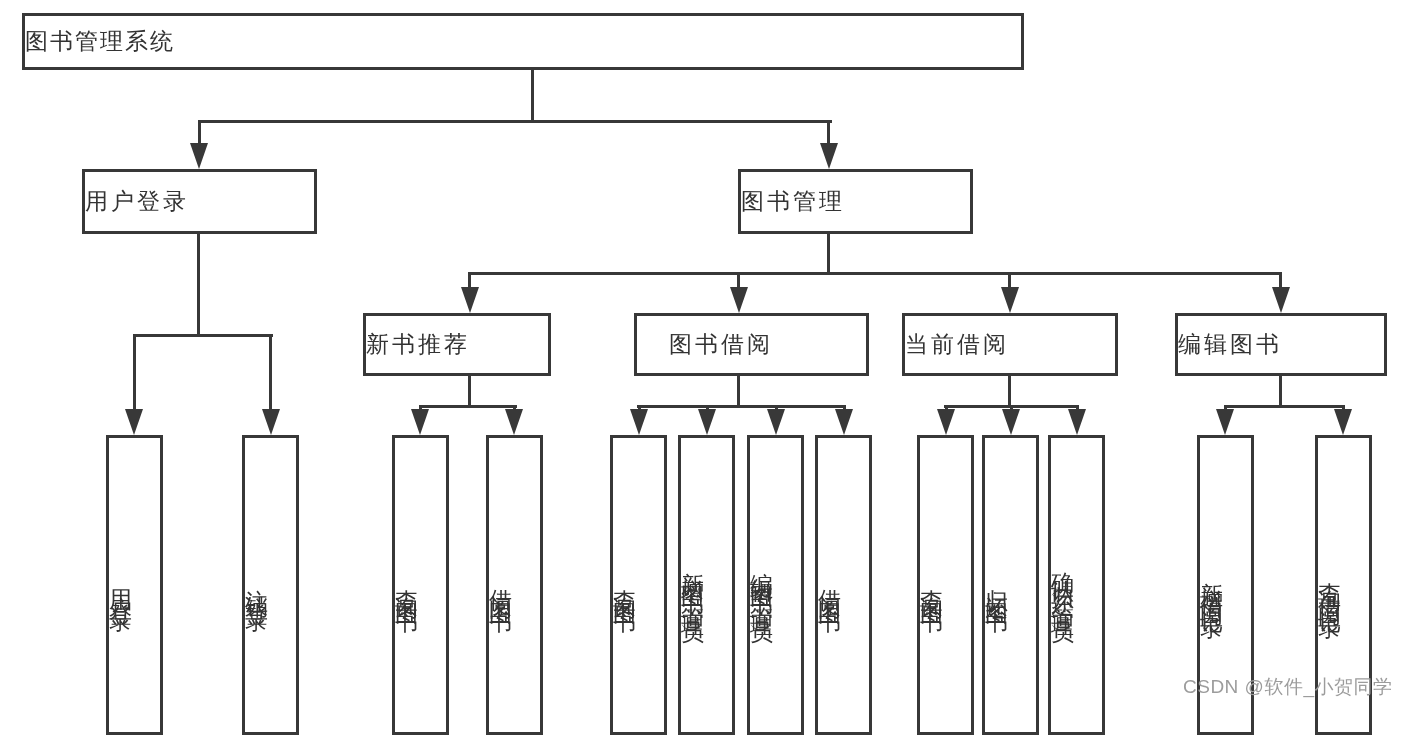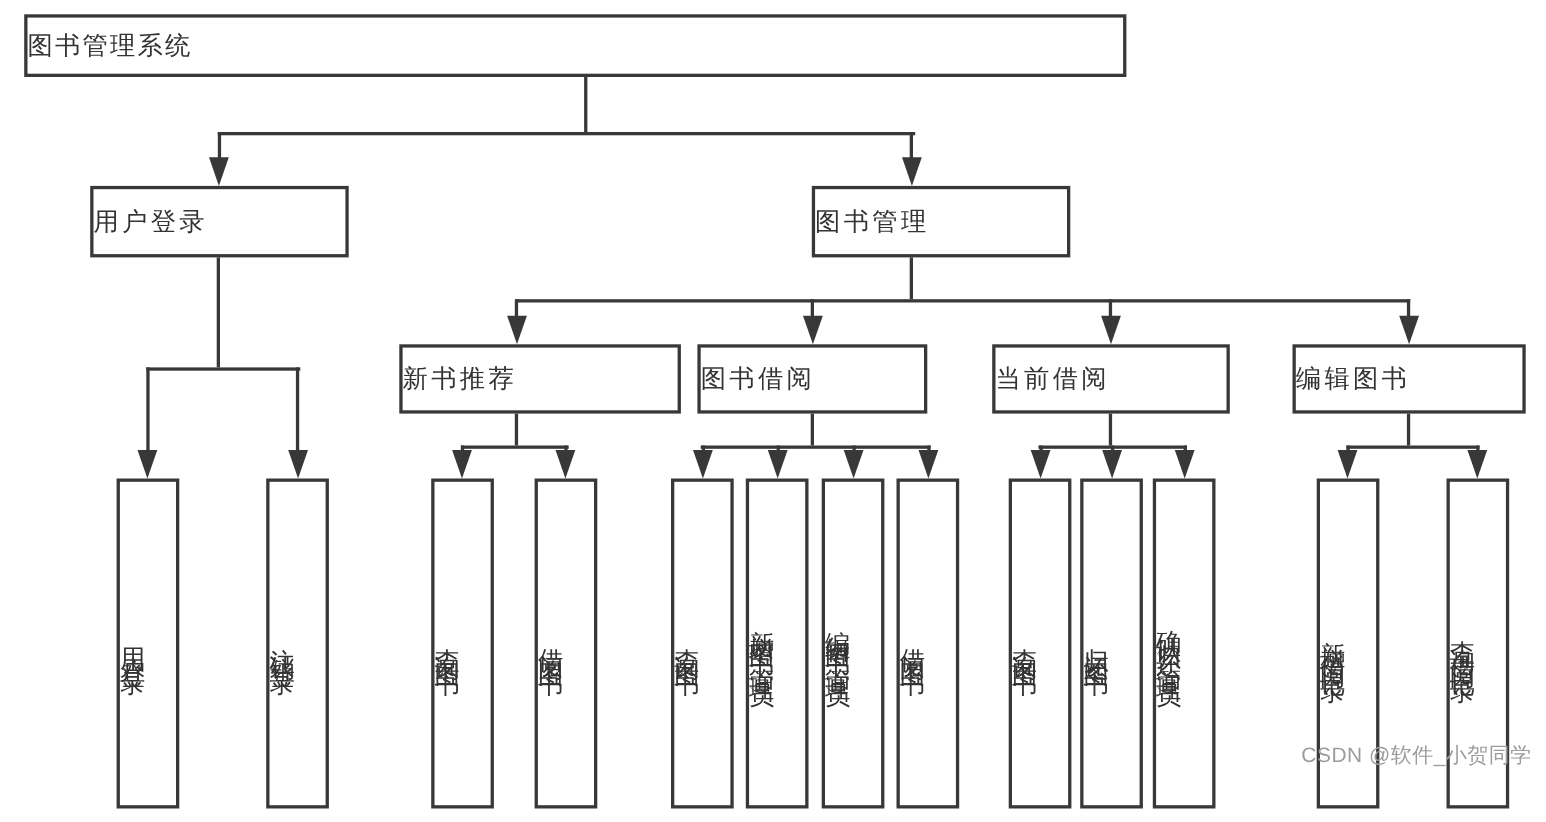--- a/index.html
+++ b/index.html
@@ -62,24 +62,24 @@
   <div class="hline" style="left:469px;top:272px;width:813px;"></div>
   <div class="vline" style="left:468px;top:272px;height:16px;"></div>
   <div class="tri" style="left:461px;top:287px;"></div>
   <div class="vline" style="left:737px;top:272px;height:16px;"></div>
   <div class="tri" style="left:730px;top:287px;"></div>
   <div class="vline" style="left:1008px;top:272px;height:16px;"></div>
   <div class="tri" style="left:1001px;top:287px;"></div>
   <div class="vline" style="left:1279px;top:272px;height:16px;"></div>
   <div class="tri" style="left:1272px;top:287px;"></div>
 
-  <div class="box" style="left:363px;top:313px;width:256px;height:63px;">
+  <div class="box" style="left:363px;top:313px;width:188px;height:63px;">
     <span>新书推荐</span>
   </div>
-  <div class="box" style="left:634px;top:313px;width:209px;height:63px;">
+  <div class="box" style="left:634px;top:313px;width:235px;height:63px;padding-left:32px;">
     <span>图书借阅</span>
   </div>
   <div class="box" style="left:902px;top:313px;width:216px;height:63px;">
     <span>当前借阅</span>
   </div>
   <div class="box" style="left:1175px;top:313px;width:212px;height:63px;">
     <span>编辑图书</span>
   </div>
 
   <div class="vline" style="left:468px;top:376px;height:29px;"></div>

